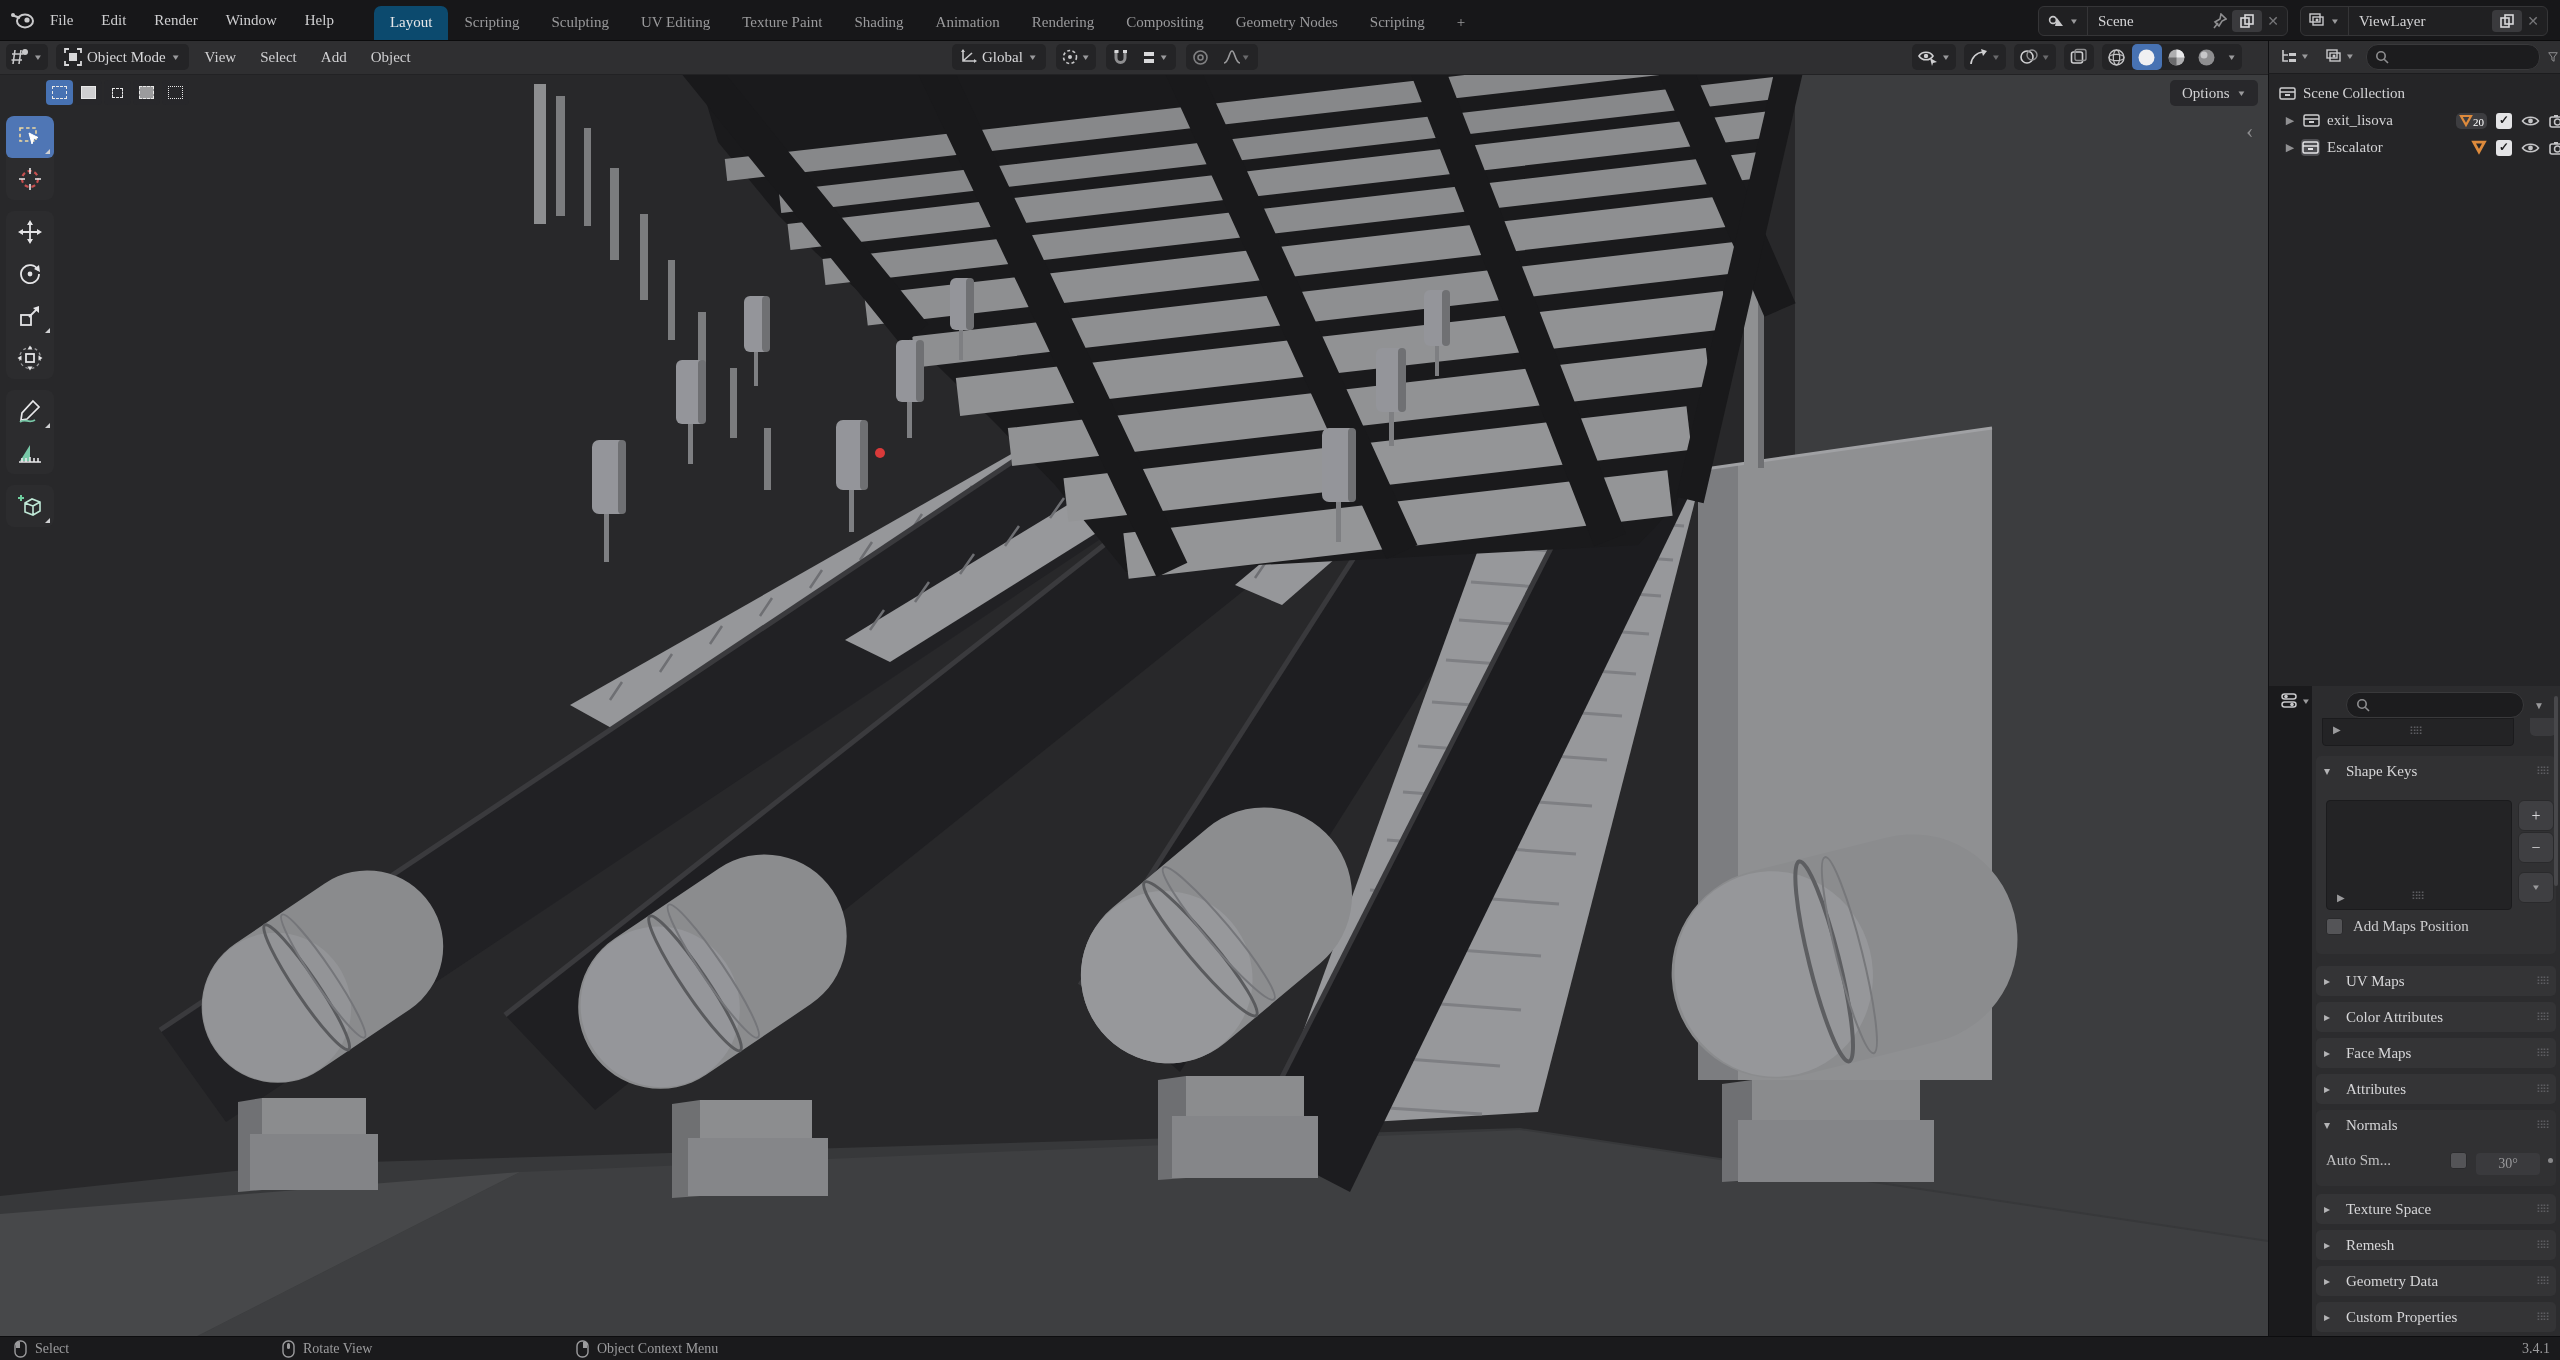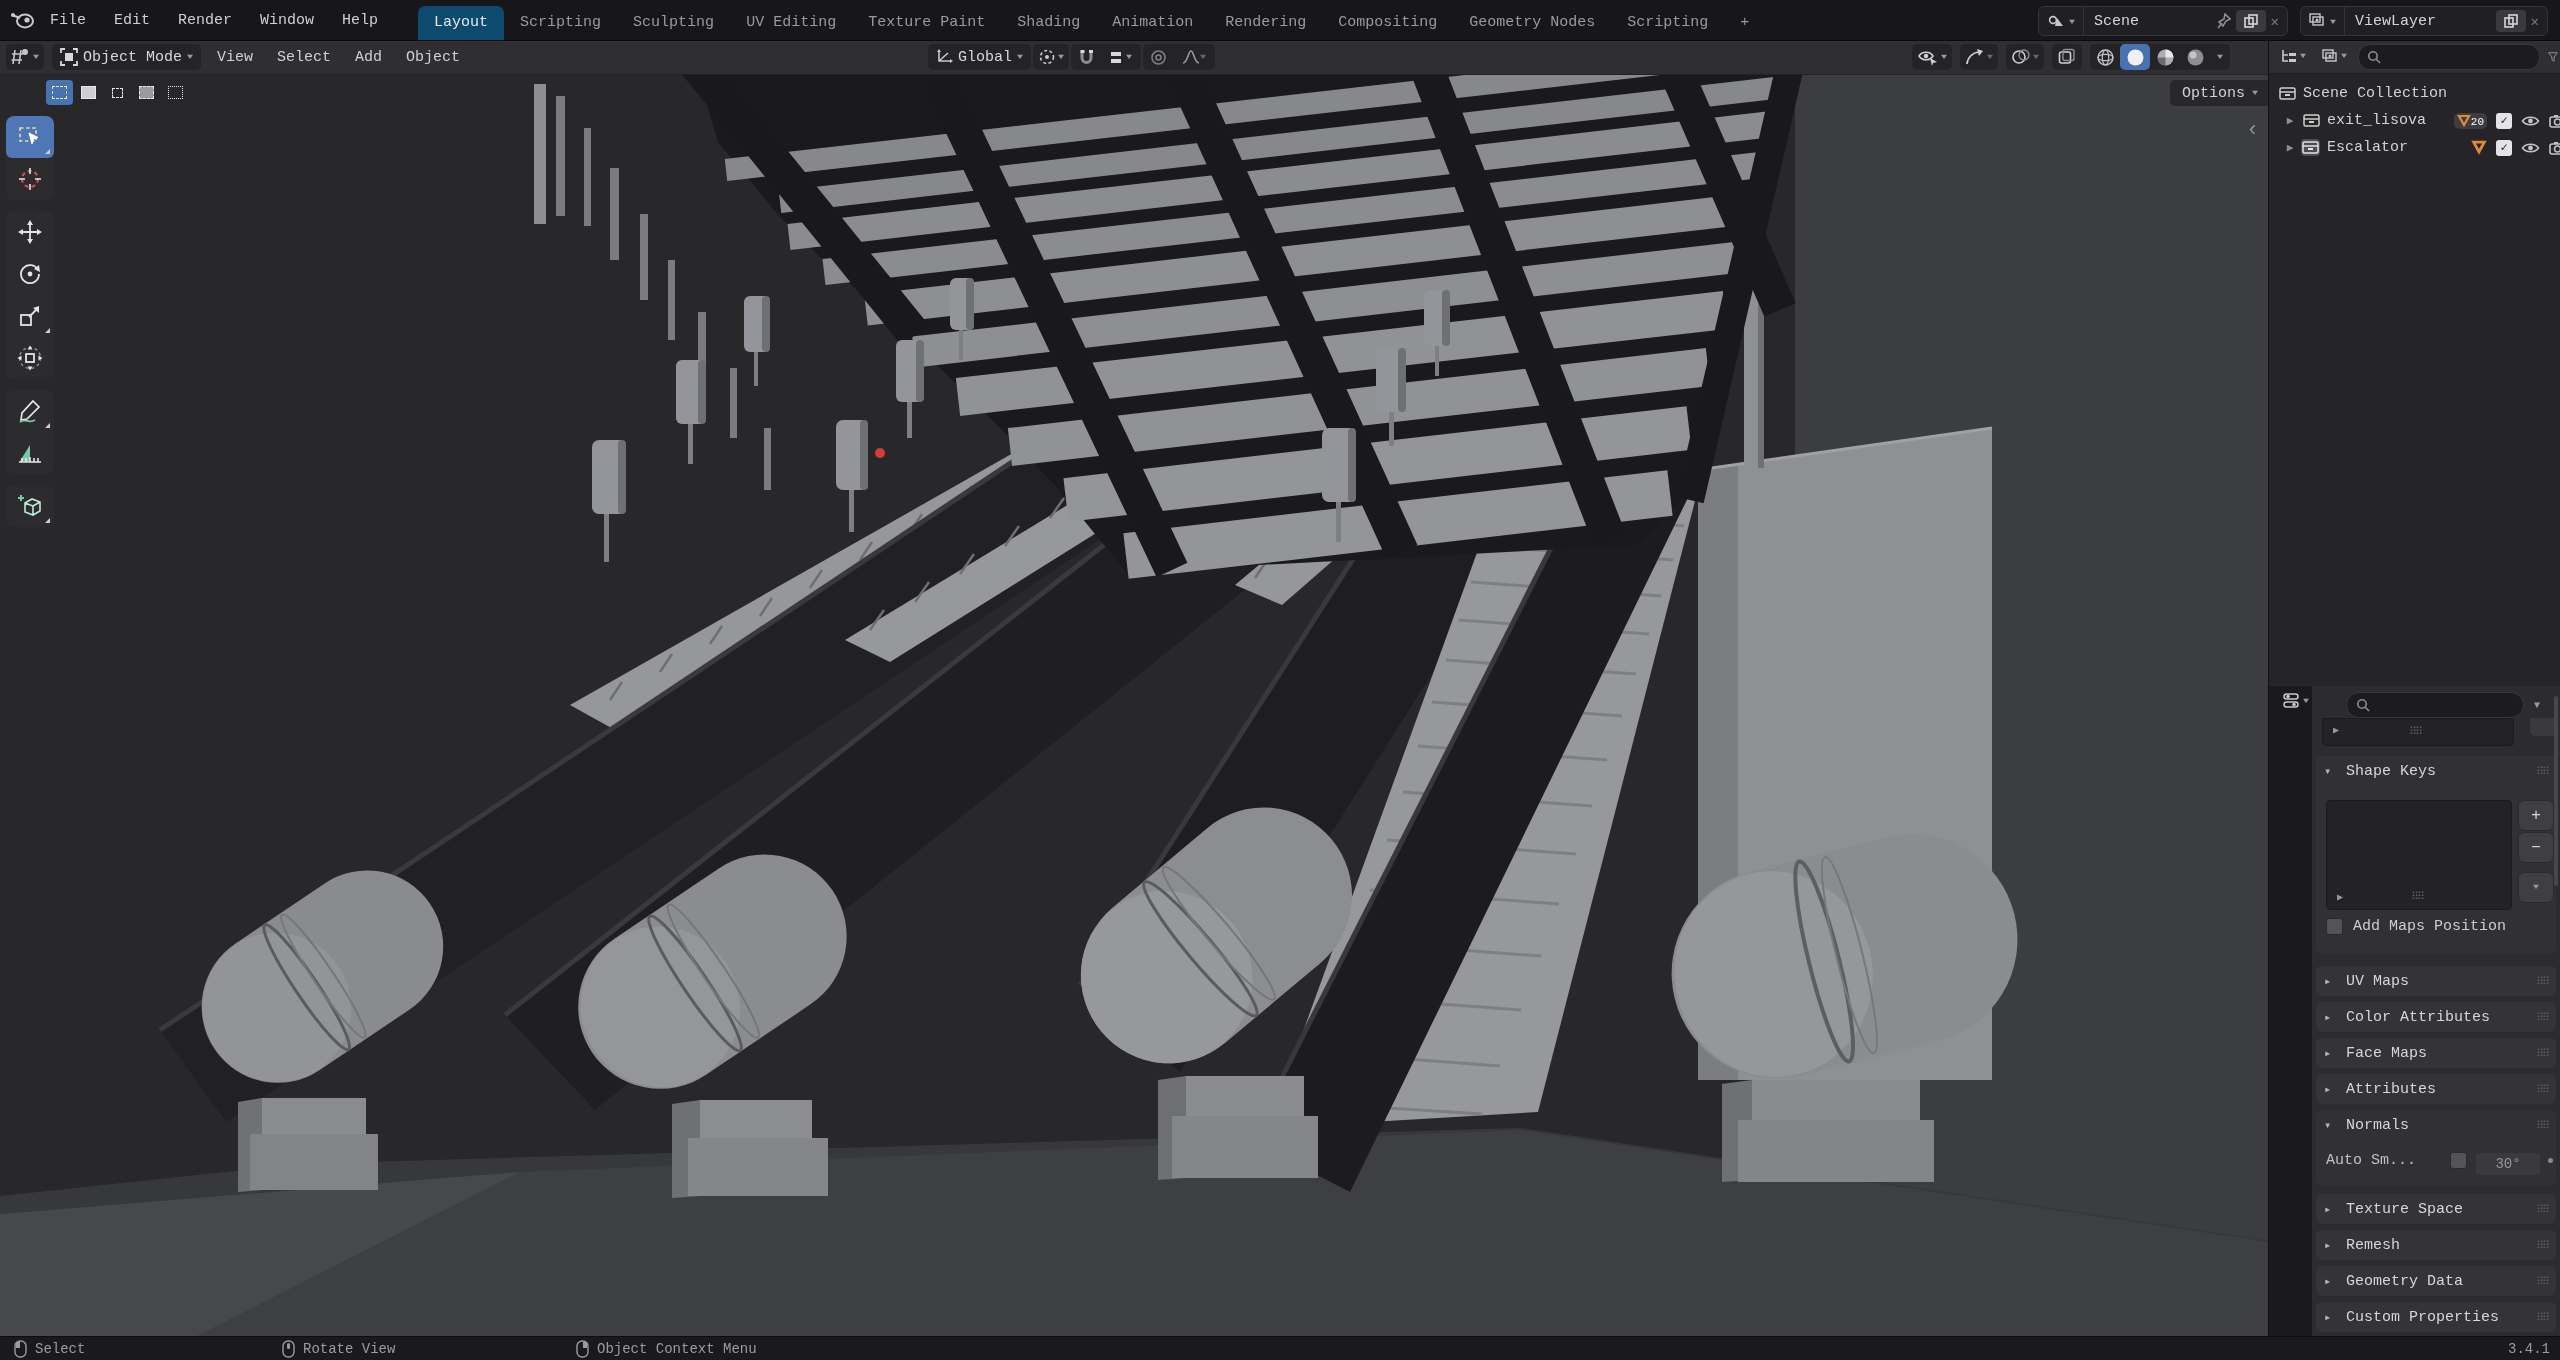--- a/index.html
+++ b/index.html
@@ -1,17 +1,17 @@
 <!DOCTYPE html>
 <html><head>
 <meta charset="utf-8">
 <style>
   html,body{margin:0;padding:0;background:#111;}
   #app{position:relative;width:2560px;height:1360px;overflow:hidden;
-       font-family:Liberation Mono, monospace;color:#c8c8ca;
+       font-family:Liberation Serif, serif;color:#c8c8ca;
        -webkit-font-smoothing:antialiased;}
   .abs{position:absolute;}
   svg{display:block;}
   
   #topbar{left:0;top:0;width:2560px;height:40px;background:#171719;z-index:5;
           display:flex;align-items:center;border-bottom:1px solid #0c0c0d;}
   .menu{padding:0 14px;font-size:15px;color:#cfcfd1;cursor:default;}
   .tabs{display:flex;align-items:flex-end;height:40px;margin-left:26px;}
   .tab{padding:8px 16px 9px;font-size:15px;color:#9a9a9c;border-radius:7px 7px 0 0;}
   .tab.active{background:#0c4a6e;color:#e8e8ea;}
@@ -317,21 +317,21 @@
             <rect x="5" y="5" width="8" height="8" fill="#d8d8da"></rect>
           </svg>
       <span>Object Mode</span>
       <span class="chevron">▼</span>
     </span>
     <span class="hmenu">View</span>
     <span class="hmenu">Select</span>
     <span class="hmenu">Add</span>
     <span class="hmenu">Object</span>
   </div>
-  <div class="hgroup" style="left:928px;gap:2px">
+  <div class="hgroup" style="left:952px;gap:10px">
     <span class="hbtn">
       <svg width="17" height="17" viewBox="0 0 17 17">
             <path d="M3,1 V12 H15 M3,12 L12,4" fill="none" stroke="#c8c8ca" stroke-width="1.6"></path>
             <path d="M1,3 L3,0 L5,3 Z M14,10 L17,12 L14,14 Z" fill="#c8c8ca"></path>
           </svg>
       <span>Global</span>
       <span class="chevron">▼</span>
     </span>
     <span class="iconbtn">
       <svg width="18" height="18" viewBox="0 0 18 18">

